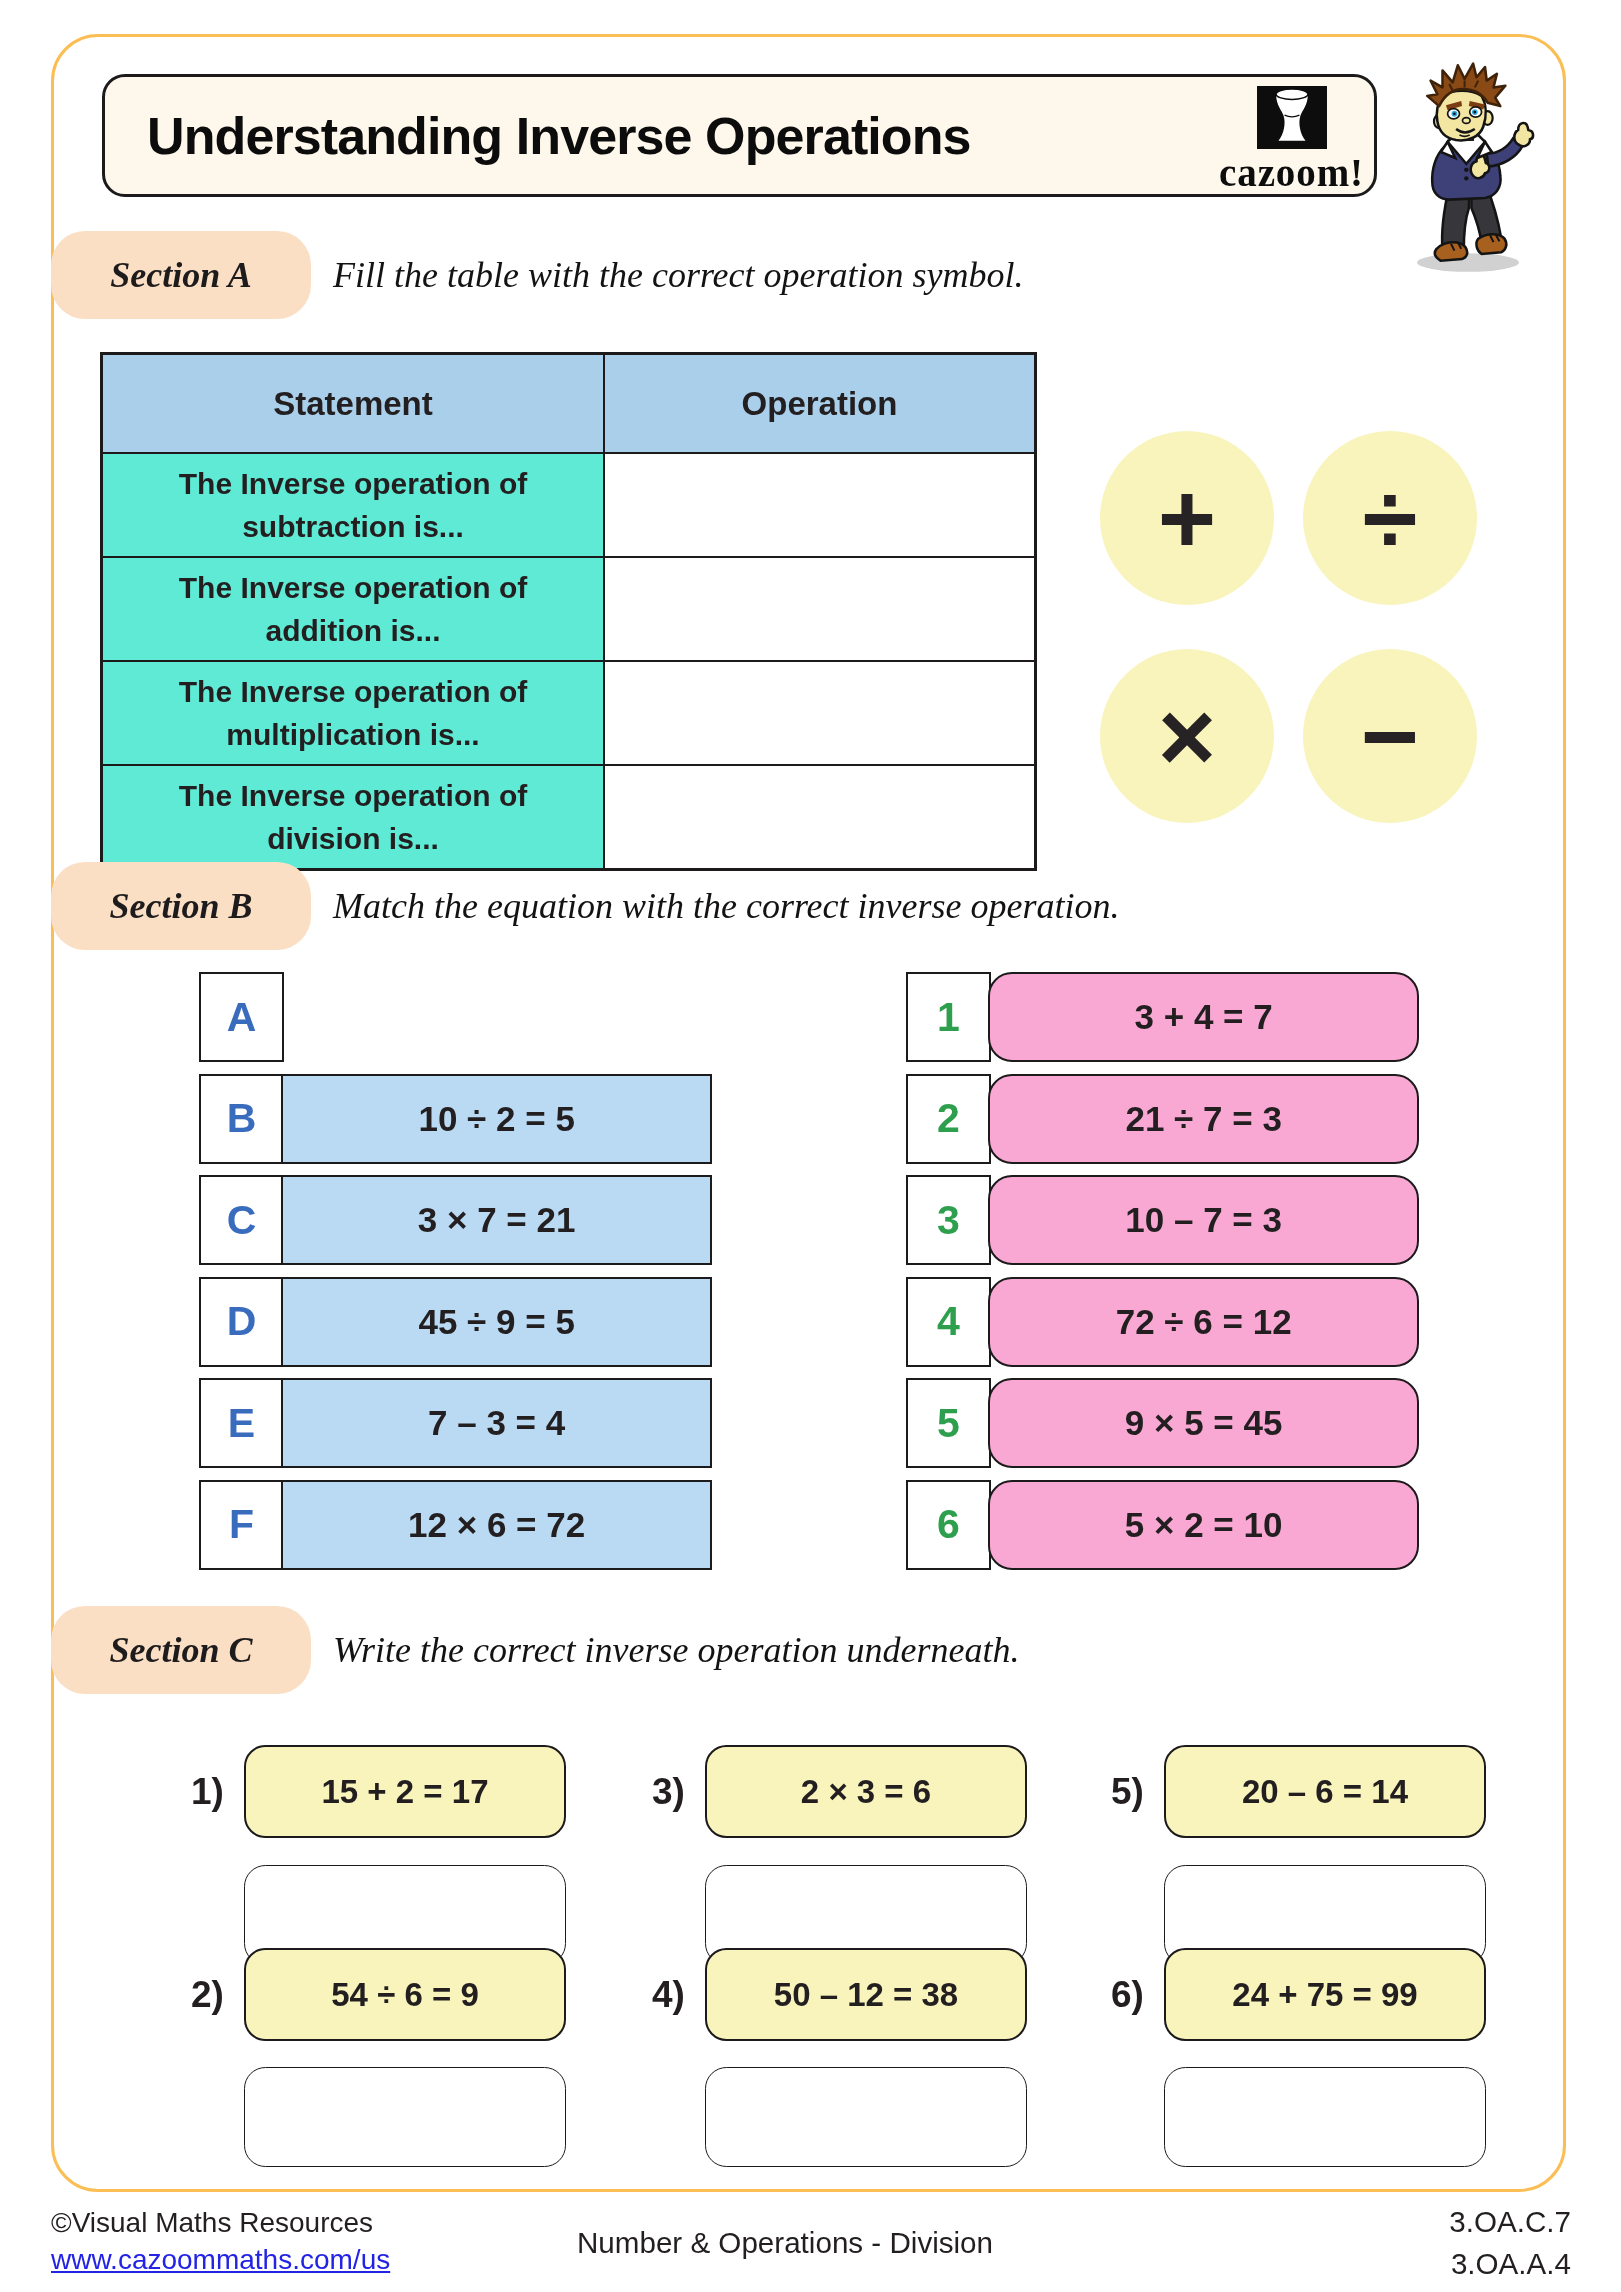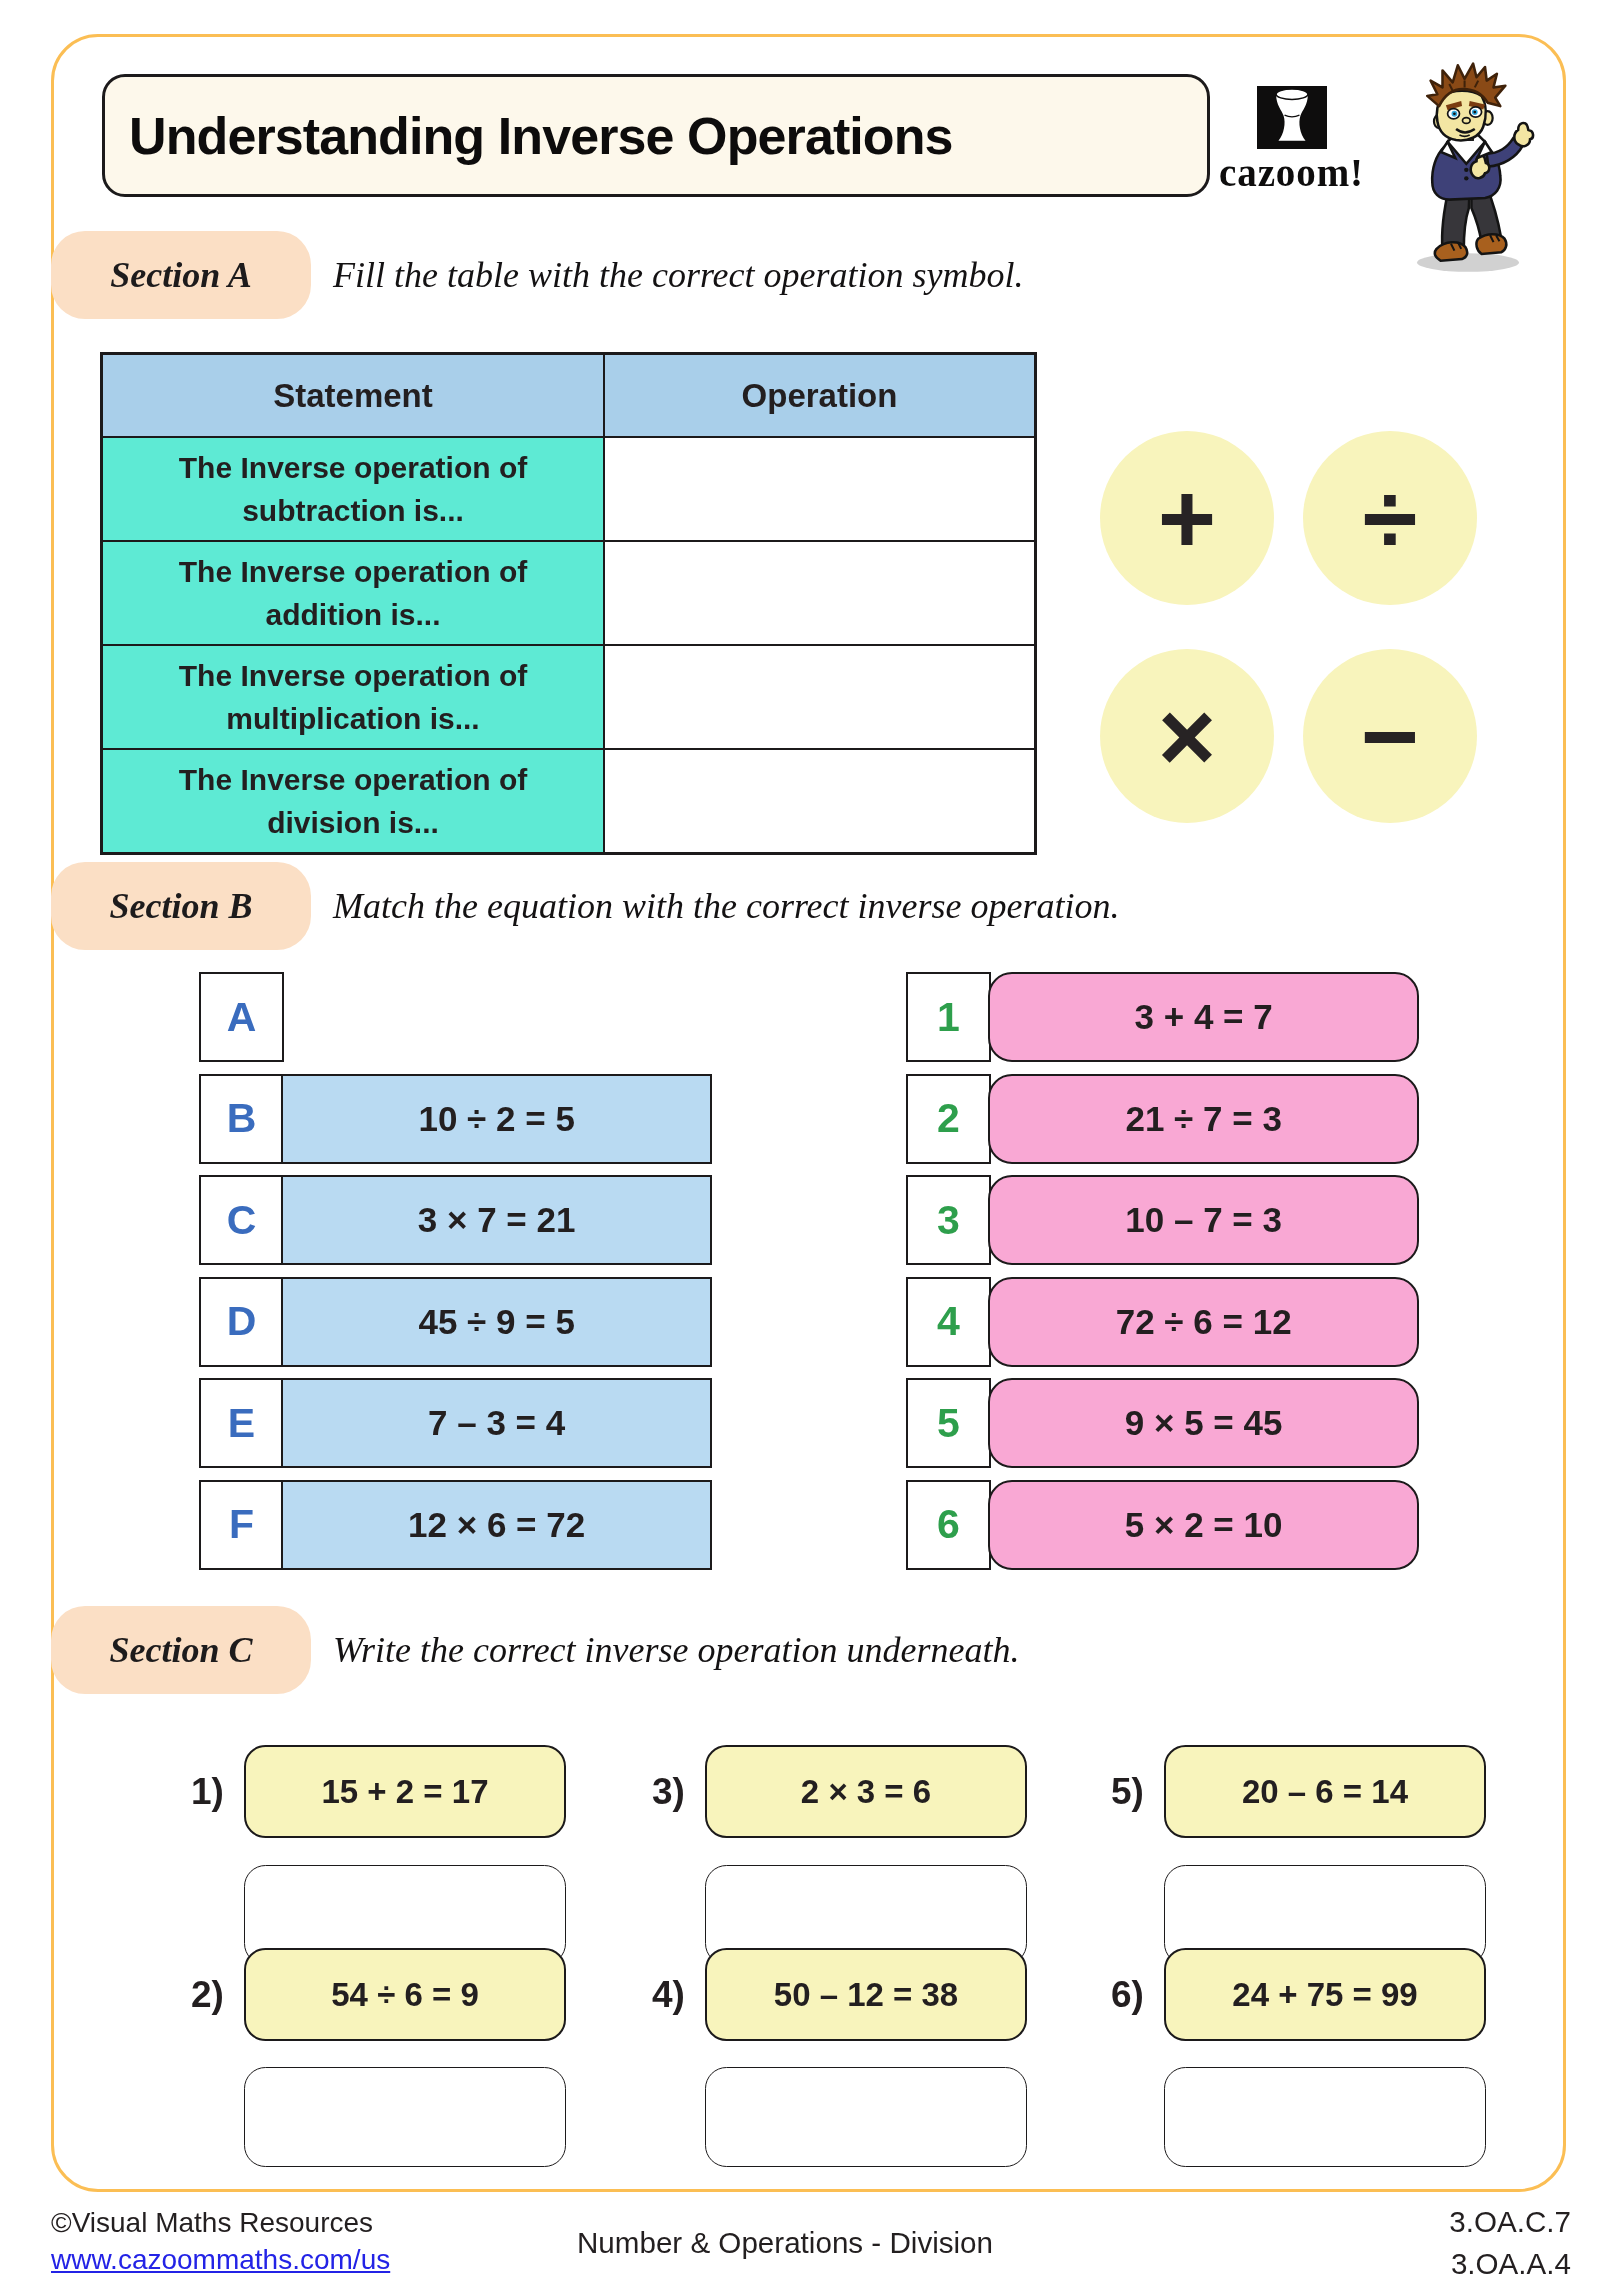--- a/index.html
+++ b/index.html
@@ -12,23 +12,23 @@
   .abs { position:absolute; }
 
   
   .frame {
     left:51px; top:34px; width:1515px; height:2158px;
     border:3.6px solid #FBBE54; border-radius:47px;
   }
 
   
   .title-box {
-    left:102px; top:74px; width:1108px; height:123px;
+    left:102px; top:74px; width:1275px; height:123px;
     background:#FDF8EB; border:3.6px solid #1c1a1b; border-radius:23px;
-    display:flex; align-items:center; padding-left:24px;
+    display:flex; align-items:center; padding-left:42px;
   }
   .title-text { font-size:52px; font-weight:bold; letter-spacing:-0.9px; color:#0d0c0c; }
 
   .logo {
     left:1211px; top:86px; width:161px; height:106px;
     display:flex; flex-direction:column; align-items:center; z-index:3;
   }
   .logo-drum { width:70px; height:73px; background:#0e0d0d; display:flex; align-items:center; justify-content:center; }
   .logo-word { font-family:"Liberation Serif", serif; font-weight:bold; font-size:39px; color:#0e0d0d; margin-top:0.9px; letter-spacing:0.9px; }
 
@@ -49,21 +49,21 @@
   .lab-a { top:231px; } .ins-a { top:231px; }
   .lab-b { top:862px; } .ins-b { top:862px; }
   .lab-c { top:1606px; } .ins-c { top:1606px; }
 
   
   .table-a { left:100px; top:352px; width:937px; border:3.6px solid #1c1a1b; background:#fff; }
   .ta-row { display:flex; }
   .ta-row + .ta-row { border-top:2.7px solid #1c1a1b; }
   .ta-c1 { width:502px; border-right:2.7px solid #1c1a1b; display:flex; flex-direction:column; align-items:center; justify-content:center; }
   .ta-c2 { flex:1; display:flex; align-items:center; justify-content:center; }
-  .ta-head { height:81px; }
+  .ta-head { height:97px; }
   .ta-head .ta-c1, .ta-head .ta-c2 { background:#A9CFEA; font-weight:bold; font-size:33px; }
   .ta-body { height:104px; }
   .ta-body .ta-c1 { background:#5eead4; font-weight:bold; font-size:30px; line-height:1.45; text-align:center; }
   .ta-body .ta-c2 { background:#ffffff; }
 
   
   .sym-circle {
     width:174px; height:174px; border-radius:50%; background:#F8F4BC;
     display:flex; align-items:center; justify-content:center;
     font-weight:bold; font-size:100px; color:#272324;

